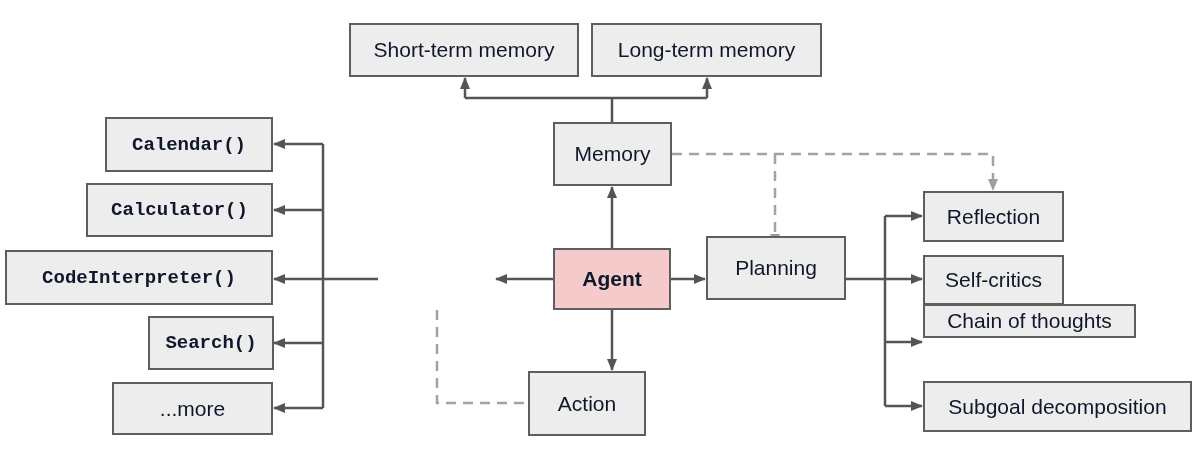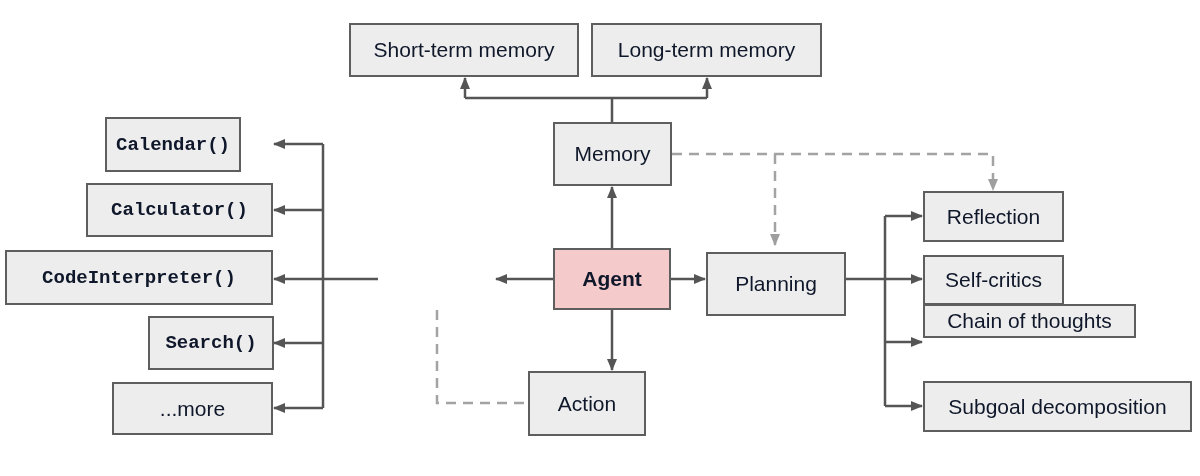--- a/index.html
+++ b/index.html
@@ -63,28 +63,28 @@
   <div class="node" style="left:591px;top:23px;width:231px;height:54px">
     <span>Long-term memory</span>
   </div>
   <div class="node" style="left:553px;top:122px;width:119px;height:64px">
     <span>Memory</span>
   </div>
 
   <div class="node agent" style="left:553px;top:248px;width:118px;height:62px">
     <span>Agent</span>
   </div>
-  <div class="node" style="left:706px;top:252px;width:140px;height:64px">
+  <div class="node" style="left:706px;top:236px;width:140px;height:64px">
     <span>Planning</span>
   </div>
   <div class="node" style="left:528px;top:371px;width:118px;height:65px">
     <span>Action</span>
   </div>
 
-  <div class="node mono" style="left:105px;top:117px;width:136px;height:55px">
+  <div class="node mono" style="left:105px;top:117px;width:168px;height:55px">
     <span>Calendar()</span>
   </div>
   <div class="node mono" style="left:86px;top:183px;width:187px;height:54px">
     <span>Calculator()</span>
   </div>
   <div class="node mono" style="left:5px;top:250px;width:268px;height:55px">
     <span>CodeInterpreter()</span>
   </div>
   <div class="node mono" style="left:148px;top:316px;width:126px;height:54px">
     <span>Search()</span>

